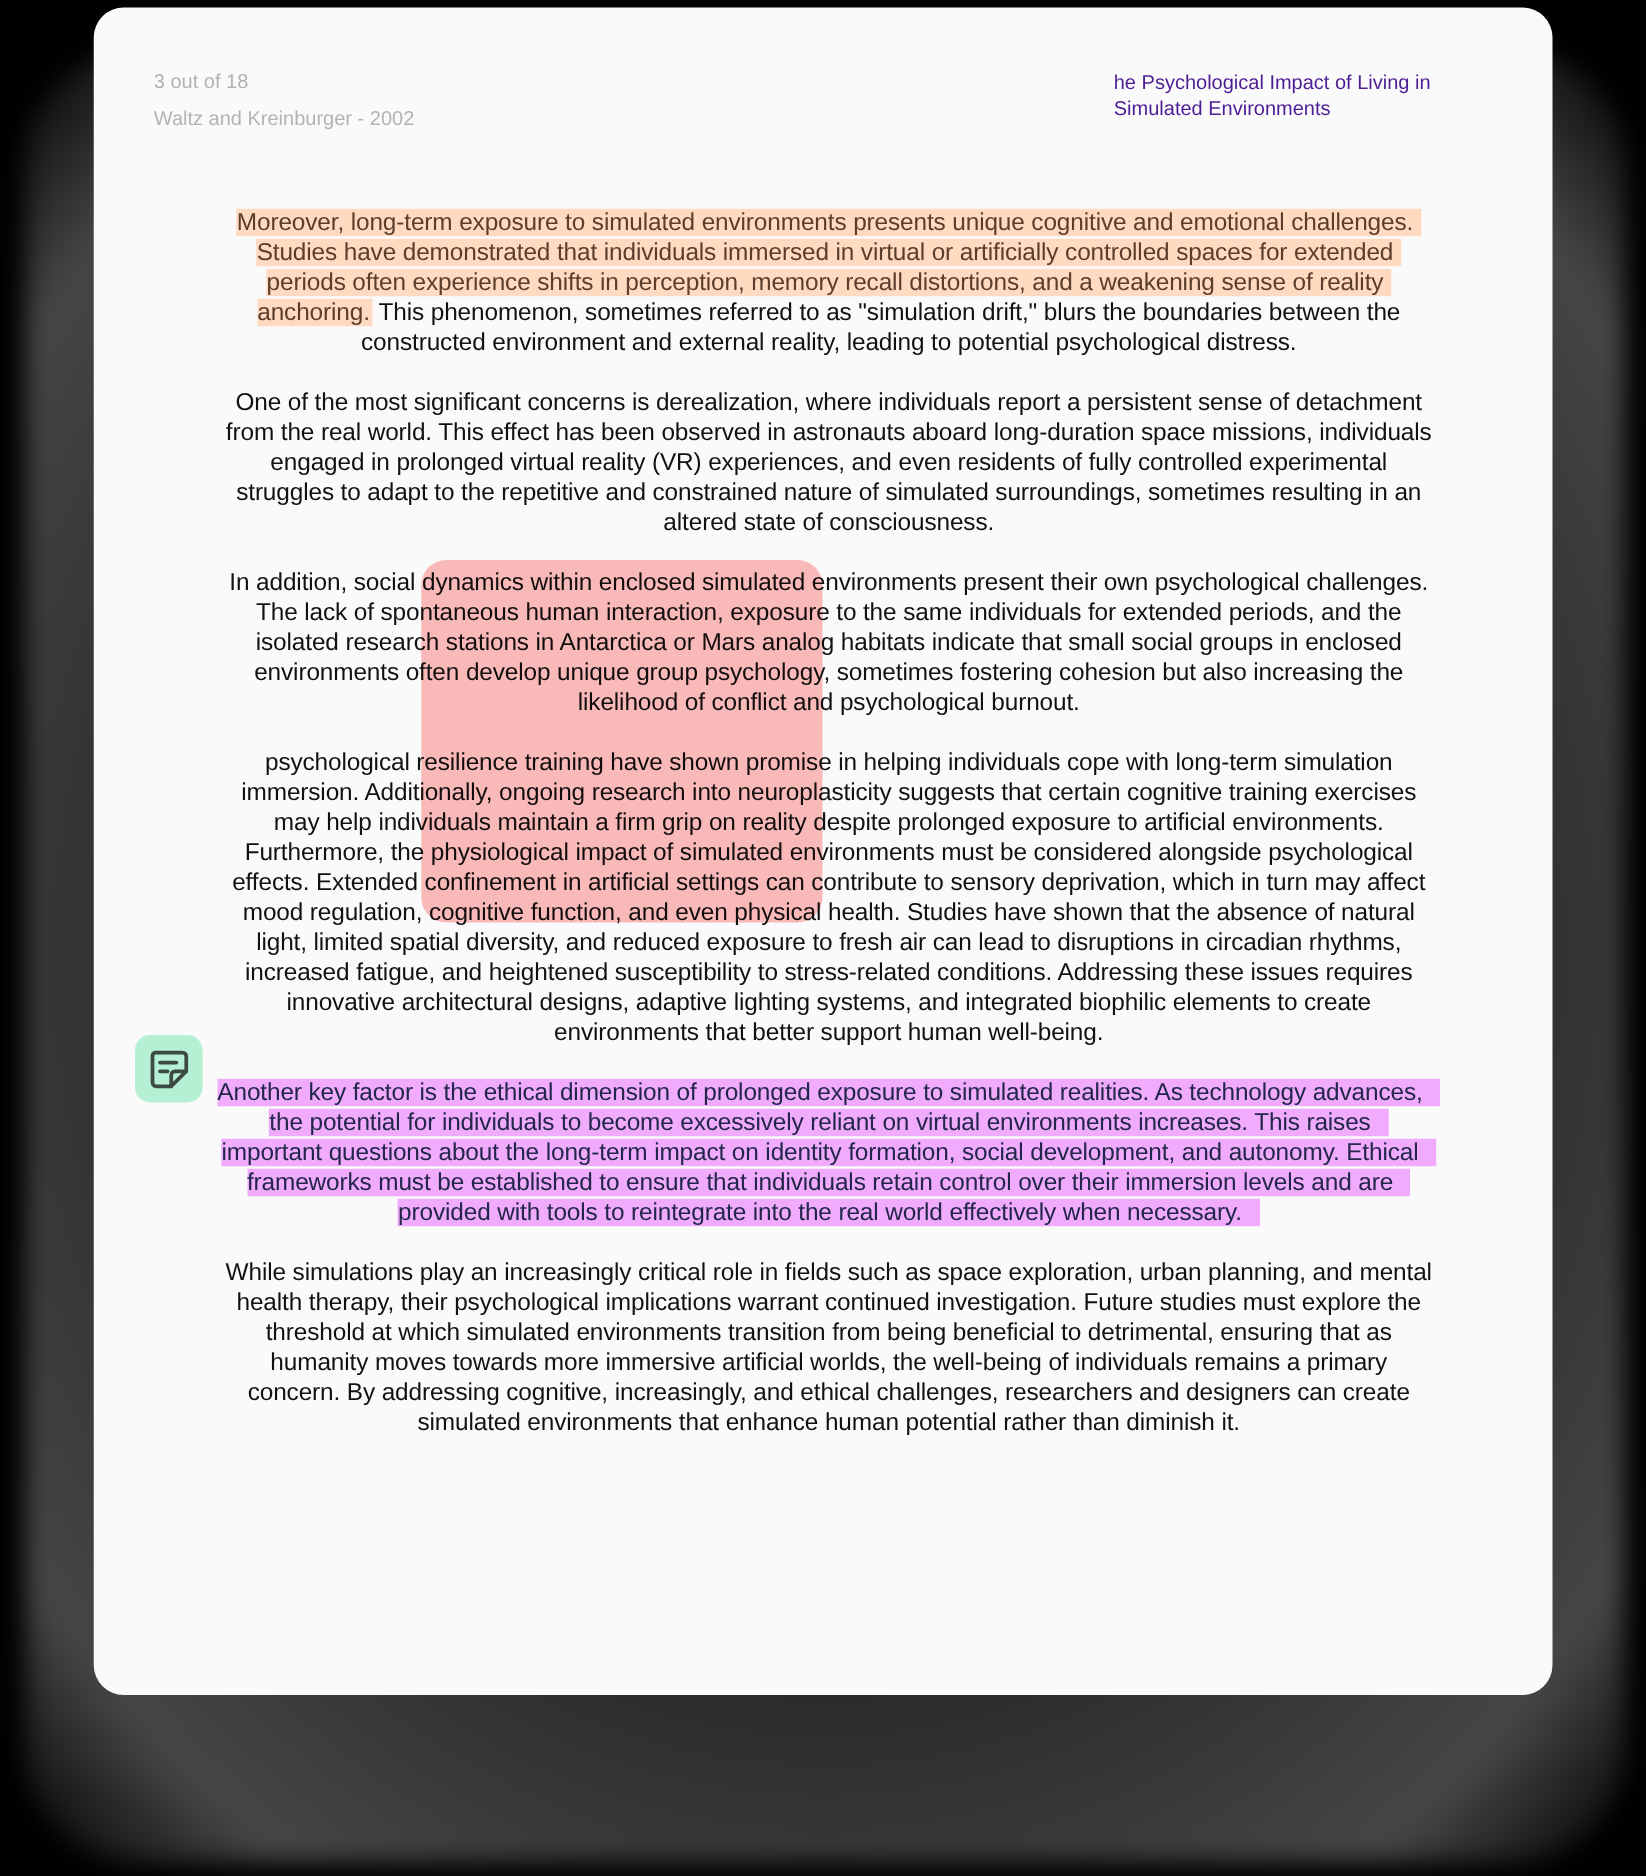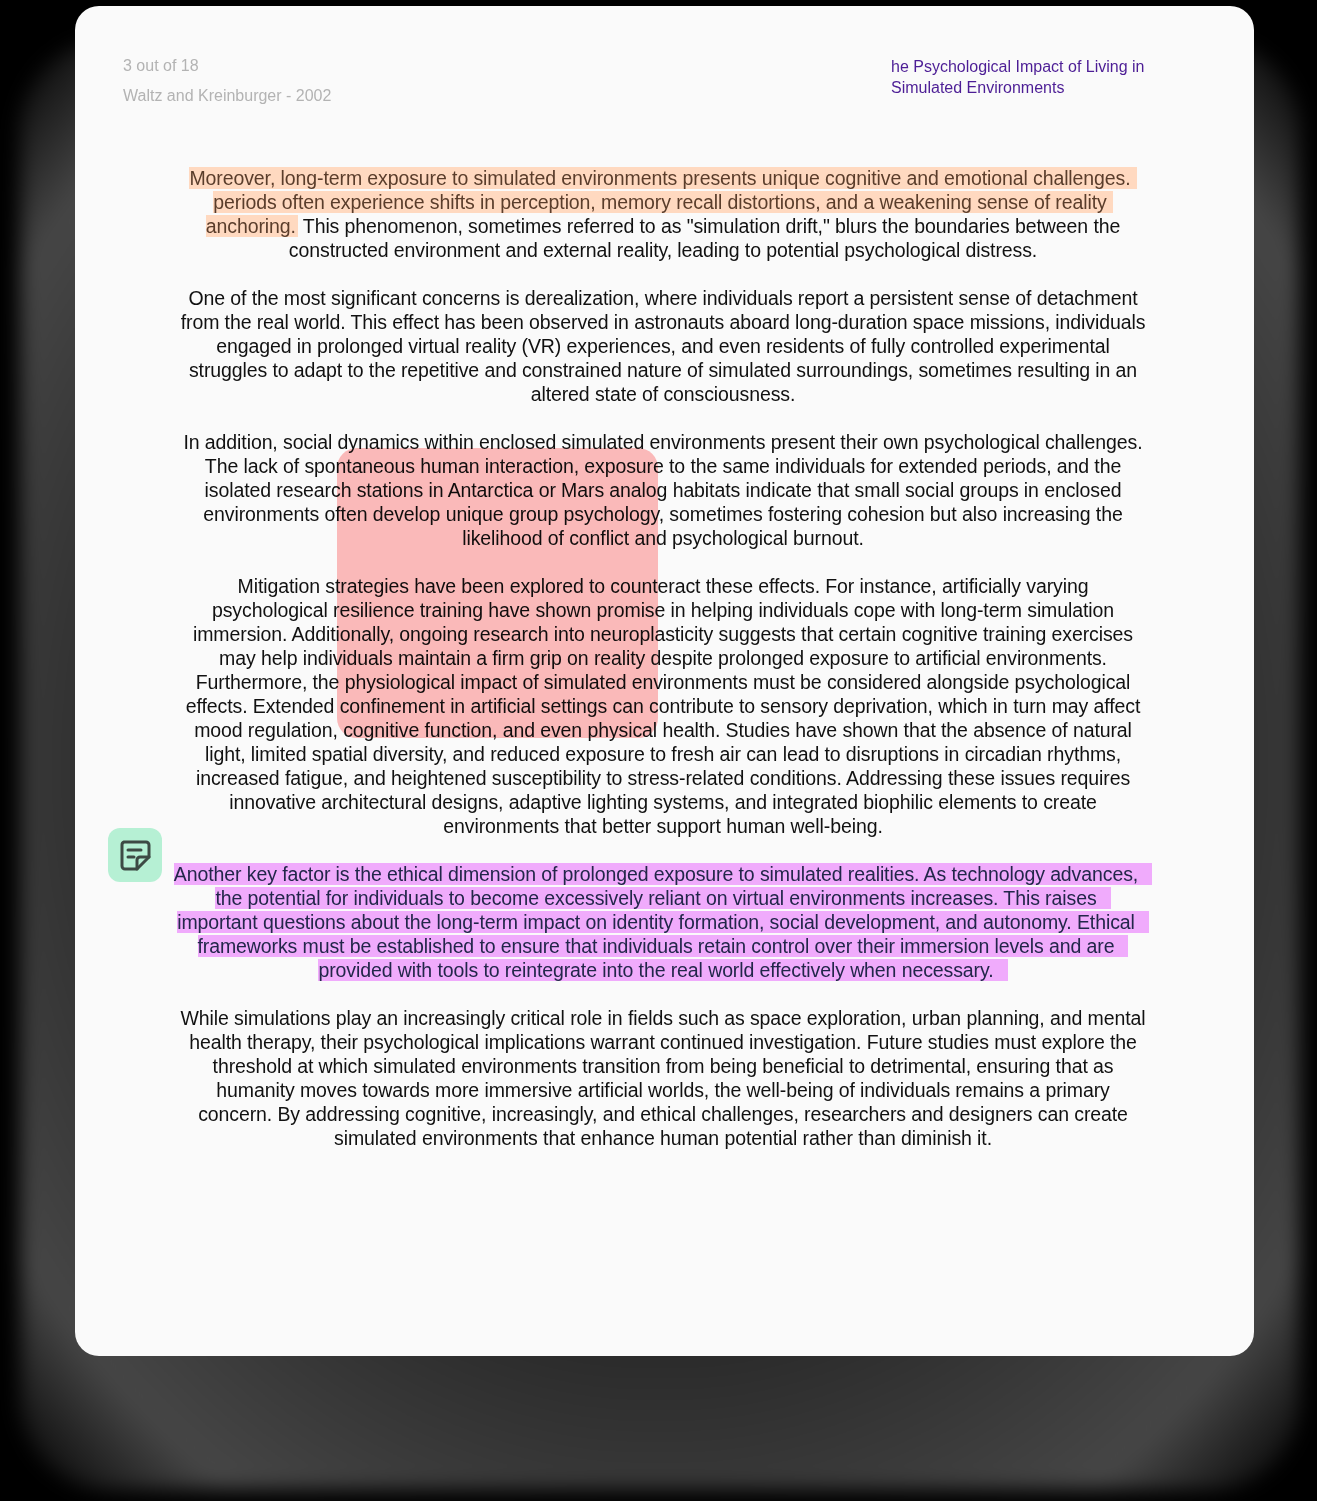--- a/index.html
+++ b/index.html
@@ -29,21 +29,20 @@
     .page {
       position: absolute;
       left: 75px;
       top: 6px;
       width: 1167px;
       height: 1350px;
       background: #fafafa;
       border-radius: 24px;
       font-family: "Liberation Sans", "DejaVu Sans", sans-serif;
       color: #111111;
-      padding-left: 12px;
     }
     .meta-left {
       position: absolute;
       left: 48px;
       top: 50px;
       font-size: 16px;
       color: #b3b3b3;
     }
     .meta-left div { height: 30px; line-height: 20px; }
     .meta-right {
@@ -109,20 +108,21 @@
 
     <div class="meta-right">
       <div>he Psychological Impact of Living in</div>
       <div>Simulated Environments</div>
     </div>
 
     <div class="body-text">
 
       <div class="para">
         <span class="line"><span class="hl-orange">Moreover, long-term exposure to simulated environments presents unique cognitive and emotional challenges.</span></span>
+        <span class="line"><span class="hl-orange">Studies have demonstrated that individuals immersed in virtual or artificially controlled spaces for extended</span></span>
         <span class="line"><span class="hl-orange">periods often experience shifts in perception, memory recall distortions, and a weakening sense of reality</span></span>
         <span class="line"><span class="hl-orange" style="padding-right:2px">anchoring.</span><span> This phenomenon, sometimes referred to as "simulation drift," blurs the boundaries between the</span></span>
         <span class="line"><span>constructed environment and external reality, leading to potential psychological distress.</span></span>
       </div>
 
       <div class="para">
         <span class="line">One of the most significant concerns is derealization, where individuals report a persistent sense of detachment</span>
         <span class="line">from the real world. This effect has been observed in astronauts aboard long-duration space missions, individuals</span>
         <span class="line">engaged in prolonged virtual reality (VR) experiences, and even residents of fully controlled experimental</span>
         <span class="line">struggles to adapt to the repetitive and constrained nature of simulated surroundings, sometimes resulting in an</span>
@@ -131,21 +131,20 @@
 
       <div class="para">
         <span class="line">In addition, social dynamics within enclosed simulated environments present their own psychological challenges.</span>
         <span class="line">The lack of spontaneous human interaction, exposure to the same individuals for extended periods, and the</span>
         <span class="line">isolated research stations in Antarctica or Mars analog habitats indicate that small social groups in enclosed</span>
         <span class="line">environments often develop unique group psychology, sometimes fostering cohesion but also increasing the</span>
         <span class="line">likelihood of conflict and psychological burnout.</span>
       </div>
 
       <div class="para">
-        <span class="line">Mitigation strategies have been explored to counteract these effects. For instance, artificially varying</span>
         <span class="line">psychological resilience training have shown promise in helping individuals cope with long-term simulation</span>
         <span class="line">immersion. Additionally, ongoing research into neuroplasticity suggests that certain cognitive training exercises</span>
         <span class="line">may help individuals maintain a firm grip on reality despite prolonged exposure to artificial environments.</span>
         <span class="line">Furthermore, the physiological impact of simulated environments must be considered alongside psychological</span>
         <span class="line">effects. Extended confinement in artificial settings can contribute to sensory deprivation, which in turn may affect</span>
         <span class="line">mood regulation, cognitive function, and even physical health. Studies have shown that the absence of natural</span>
         <span class="line">light, limited spatial diversity, and reduced exposure to fresh air can lead to disruptions in circadian rhythms,</span>
         <span class="line">increased fatigue, and heightened susceptibility to stress-related conditions. Addressing these issues requires</span>
         <span class="line">innovative architectural designs, adaptive lighting systems, and integrated biophilic elements to create</span>
         <span class="line">environments that better support human well-being.</span>

